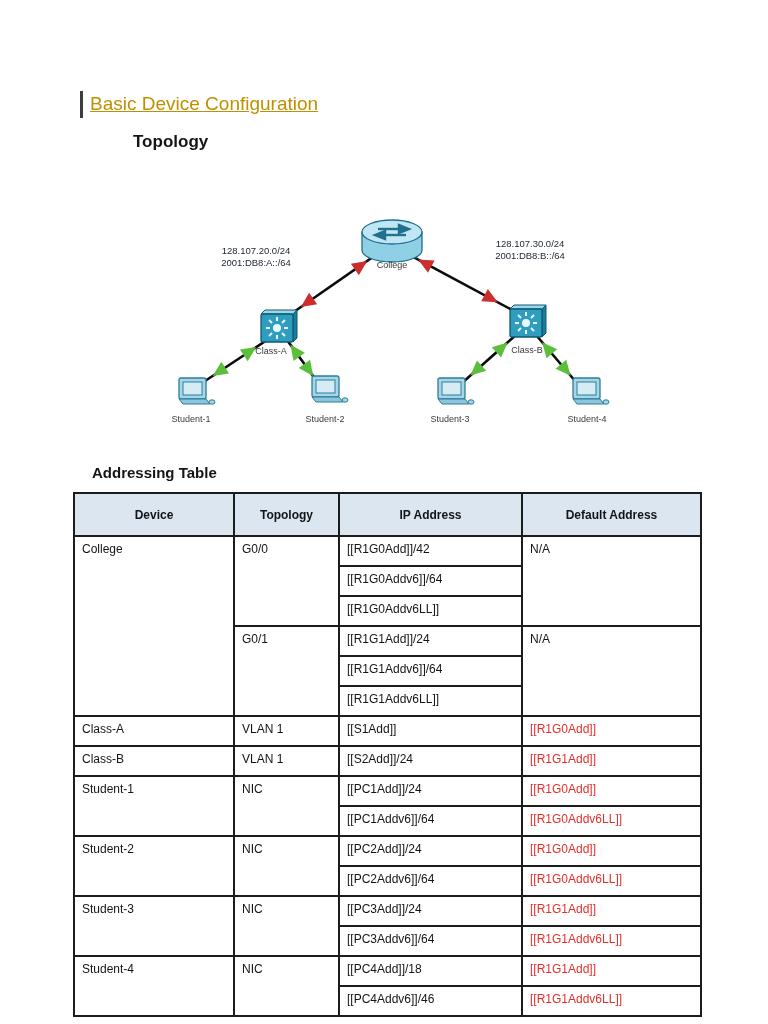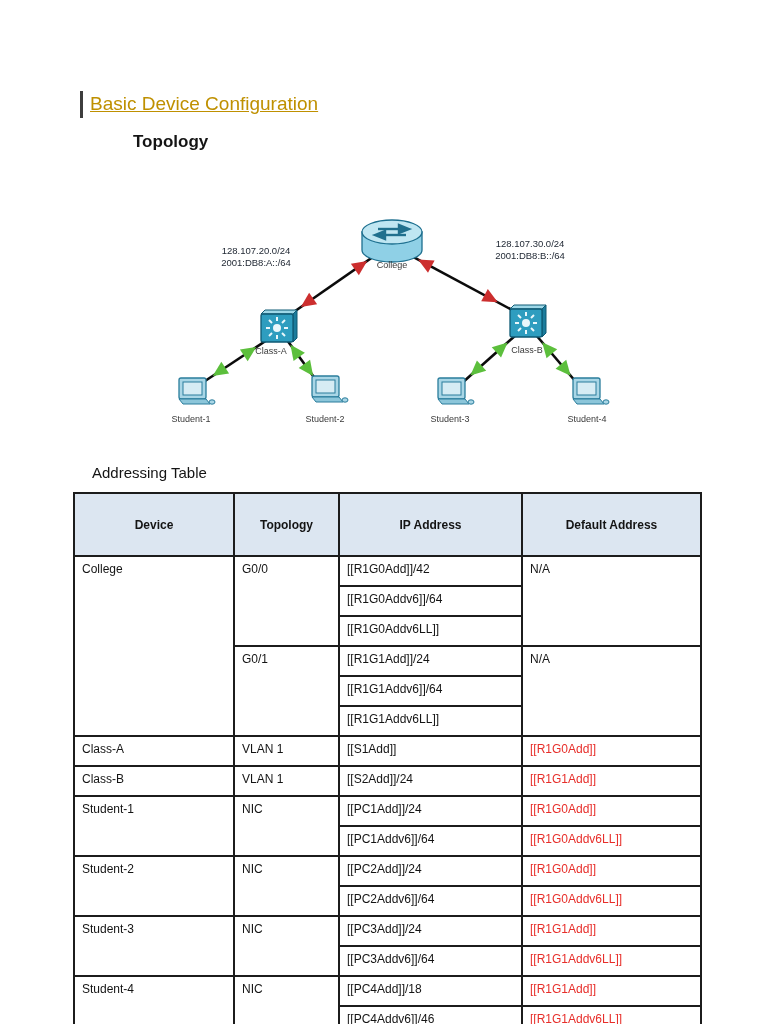--- a/index.html
+++ b/index.html
@@ -2,28 +2,28 @@
 <html style="--title-gold: #BF9000; --gateway-red: #E72E2A; --table-header-bg: #DCE6F1; --link-up-green: #5CBF3C; --link-down-red: #CC2E2E;"><head>
 <meta charset="utf-8">
 <style>
   html,body{margin:0;padding:0;background:#fff;}
   .page{position:relative;width:768px;height:1024px;background:#ffffff;overflow:hidden;
         font-family:"Liberation Sans",sans-serif;color:#111;}
   .change-bar{position:absolute;left:80px;top:91px;width:3px;height:27px;background:#3d3d3d;}
   .doc-title{position:absolute;left:90px;top:92px;font-size:19px;line-height:24px;
              color:var(--title-gold,#BF9000);text-decoration:underline;cursor:pointer;}
   .topo-heading{position:absolute;left:133px;top:132px;margin:0;font-size:17px;font-weight:bold;color:#141414;}
-  .addr-heading{position:absolute;left:92px;top:464px;margin:0;font-size:15px;font-weight:normal;color:#141414;}
+  .addr-heading{position:absolute;left:92px;top:464px;margin:0;font-size:15px;font-weight:bold;color:#141414;}
   .topology{position:absolute;left:150px;top:200px;width:480px;height:240px;}
   svg text{font-family:"Liberation Sans",sans-serif;}
   .dev-label{font-size:9px;fill:#3a3a3a;}
   .net-label{font-size:9.5px;fill:#1c2430;}
   table.addr{position:absolute;left:73px;top:492px;width:627px;border-collapse:collapse;
              table-layout:fixed;font-size:12px;color:#141414;}
-  table.addr th,table.addr td{border:2px solid #1c1c1c;padding:16px;}
+  table.addr th,table.addr td{border:2px solid #1c1c1c;padding:6px;}
   table.addr th{height:29px;background:var(--table-header-bg,#DCE6F1);font-weight:bold;
                 text-align:center;vertical-align:middle;font-size:12px;}
   table.addr td{height:23px;vertical-align:top;text-align:left;padding:5px 4px 0 7px;line-height:14px;}
   td.red{color:var(--gateway-red,#E72E2A);margin-top:17px;}
 </style>
 </head>
 <body>
 
 <div class="page">
 

